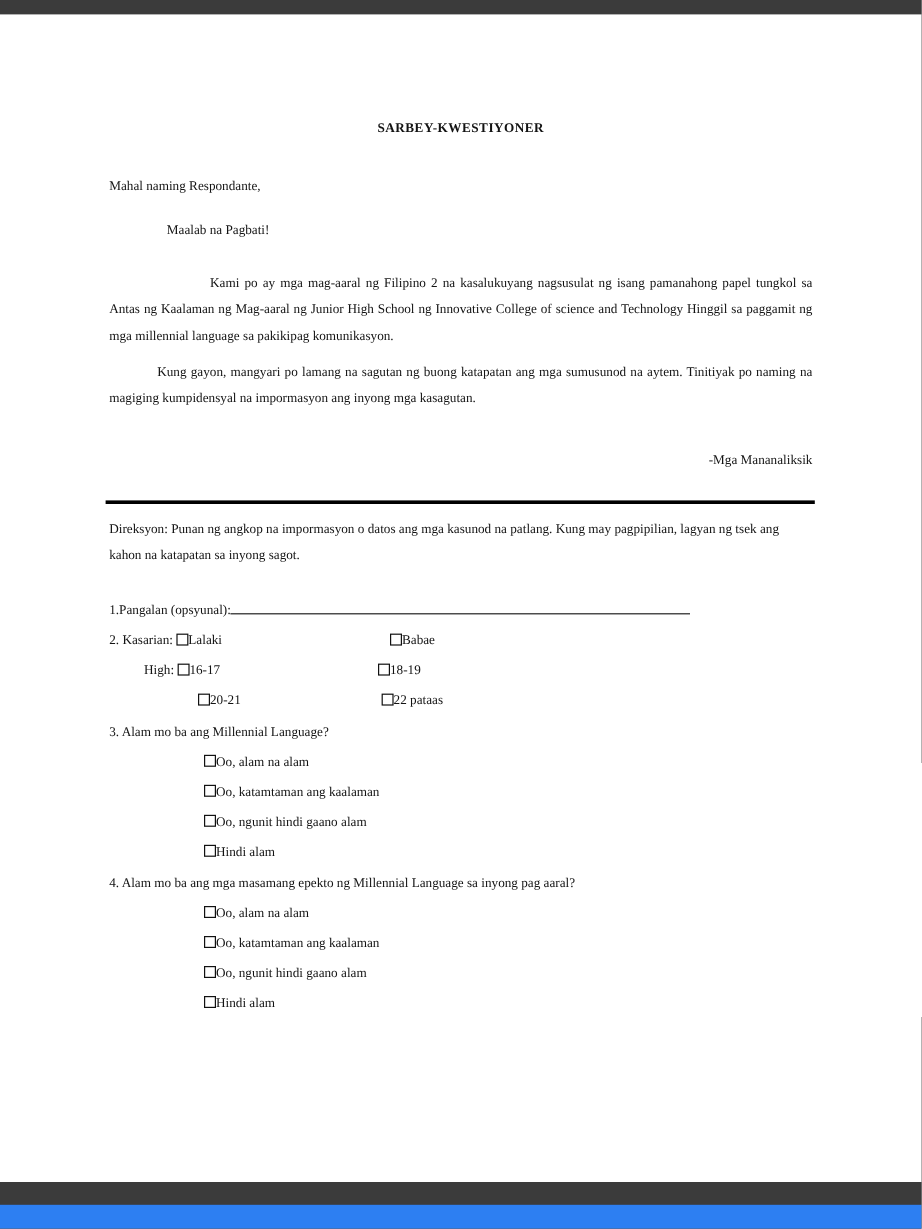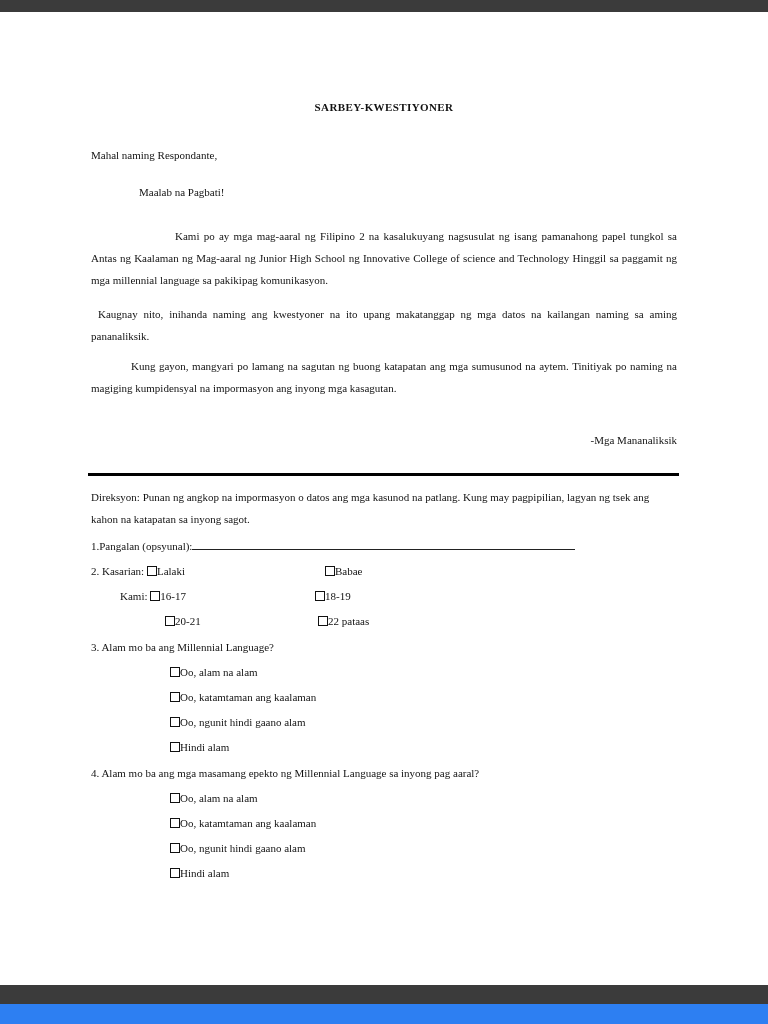--- a/index.html
+++ b/index.html
@@ -22,21 +22,21 @@
   .greeting { margin-top:15px; padding-left:48px; }
   .para { text-align:justify; }
   .p1 { margin-top:22px; text-indent:84px; }
   .p2 { margin-top:12px; text-indent:7px; }
   .p3 { margin-top:8px; text-indent:40px; }
   .thanks { margin-top:30px; }
   .signature { margin-top:30px; text-align:right; }
   .rule { margin-top:22px; margin-left:-3px; margin-right:-2px; border-top:3px solid #000; }
   .direction { margin-top:10px; }
   .row { margin-top:2px; height:23px; line-height:23px; white-space:nowrap; }
-  .row-q1 { margin-top:5px; }
+  .row-q1 { margin-top:24px; }
   .cb {
     display:inline-block; width:10px; height:10px;
     border:1.5px solid #111; vertical-align:-1px; background:#fff;
   }
   .fill-line { display:inline-block; width:383px; border-bottom:1px solid #222; height:14px; vertical-align:baseline; }
   .seg-kasarian { display:inline-block; width:234px; }
   .edad1 { padding-left:29px; }
   .seg-edad1 { display:inline-block; width:195px; }
   .edad2 { padding-left:74px; }
   .seg-edad2 { display:inline-block; width:153px; }
@@ -53,34 +53,33 @@
 
   <div class="page">
     <div class="content">
 
       <div class="title">SARBEY-KWESTIYONER</div>
 
       <div class="salutation">Mahal naming Respondante,</div>
       <div class="greeting">Maalab na Pagbati!</div>
 
       <p class="para p1">Kami po ay mga mag-aaral ng Filipino 2 na kasalukuyang nagsusulat ng isang pamanahong papel tungkol sa Antas ng Kaalaman ng Mag-aaral ng Junior High School ng Innovative College of science and Technology Hinggil sa paggamit ng mga millennial language sa pakikipag komunikasyon.</p>
-      <p class="para p2">Kaugnay nito, inihanda naming ang kwestyoner na ito upang makatanggap ng mga datos na kailangan naming sa aming pananaliksik.</p>
       <p class="para p3">Kung gayon, mangyari po lamang na sagutan ng buong katapatan ang mga sumusunod na aytem. Tinitiyak po naming na magiging kumpidensyal na impormasyon ang inyong mga kasagutan.</p>
 
       <div class="signature">-Mga Mananaliksik</div>
 
       <div class="rule"></div>
 
       <p class="direction">Direksyon: Punan ng angkop na impormasyon o datos ang mga kasunod na patlang. Kung may pagpipilian, lagyan ng tsek ang kahon na katapatan sa inyong sagot.</p>
 
       <div class="row row-q1"><span>1.Pangalan (opsyunal):</span><span class="fill-line"></span></div>
 
       <div class="row"><span class="seg-kasarian"><span>2. Kasarian:</span> <span class="cb"></span><span>Lalaki</span></span><span class="cb"></span><span>Babae</span></div>
 
-      <div class="row edad1"><span class="seg-edad1"><span>Kami:</span> <span class="cb"></span><span>16-17</span></span><span class="cb"></span><span>18-19</span></div>
+      <div class="row edad1"><span class="seg-edad1"><span>High:</span> <span class="cb"></span><span>16-17</span></span><span class="cb"></span><span>18-19</span></div>
 
       <div class="row edad2"><span class="seg-edad2"><span class="cb"></span><span>20-21</span></span><span class="cb"></span><span>22 pataas</span></div>
 
       <div class="row q-gap">3. Alam mo ba ang Millennial Language?</div>
       <div class="row opt"><span class="cb"></span><span>Oo, alam na alam</span></div>
       <div class="row opt"><span class="cb"></span><span>Oo, katamtaman ang kaalaman</span></div>
       <div class="row opt"><span class="cb"></span><span>Oo, ngunit hindi gaano alam</span></div>
       <div class="row opt"><span class="cb"></span><span>Hindi alam</span></div>
 
       <div class="row q-gap">4. Alam mo ba ang mga masamang epekto ng Millennial Language sa inyong pag aaral?</div>

